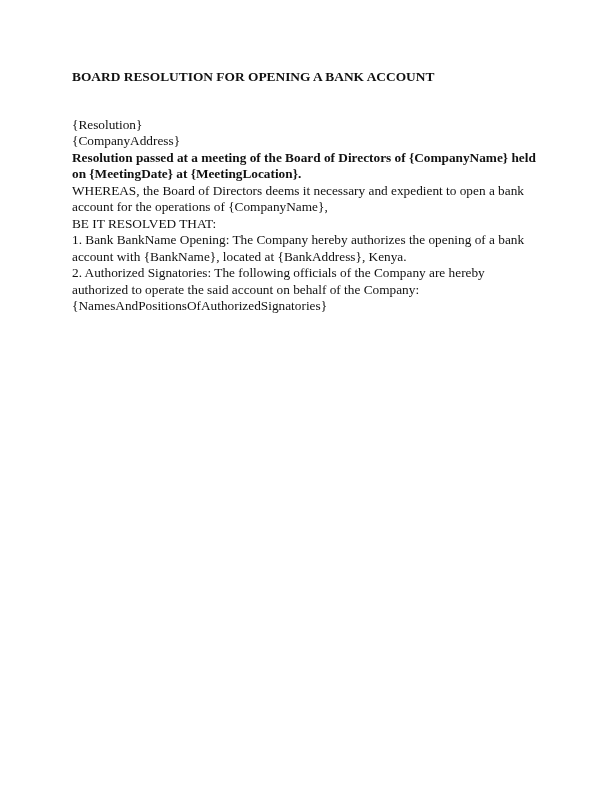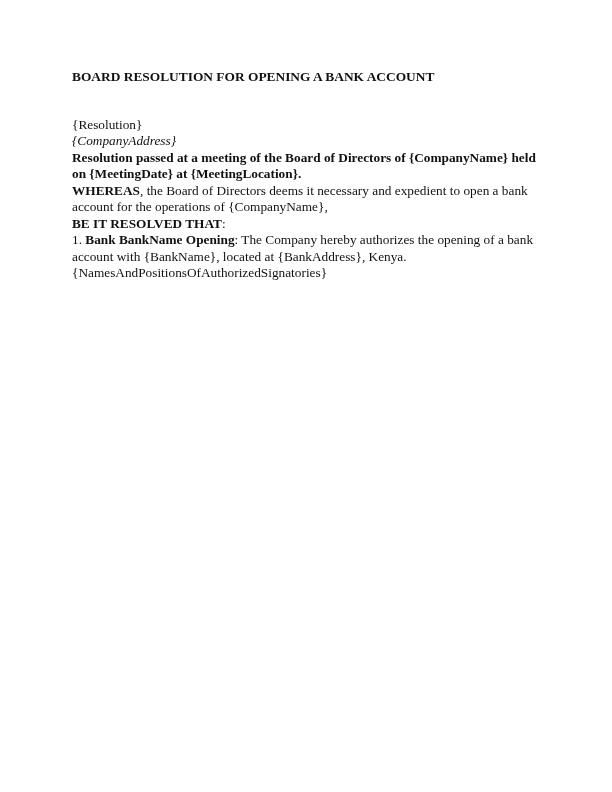--- a/index.html
+++ b/index.html
@@ -24,36 +24,36 @@
     margin: 0;
     padding: 0;
   }
   h1.doc-title {
     font-size: 13.4px;
     line-height: 16.5px;
     font-weight: bold;
     margin-bottom: 31px;
   }
   .ph-name    { margin-bottom: 9px; }
-  .ph-address { margin-bottom: 28px; font-style: italic; }
+  .ph-address { margin-bottom: 28px; }
   .resolution-statement {
     font-weight: bold;
     margin-bottom: 28px;
   }
   .whereas  { margin-bottom: 27px; }
   .resolved { margin-bottom: 29px; }
   .item     { margin-bottom: 27px; }
   .item-1   { margin-bottom: 26px; }
   .item-2   { margin-bottom: 9px; }
   .signatories {
     padding-left: 4px;
     margin-bottom: 26px;
   }
   .item-5 { margin-bottom: 0; }
-  strong { font-weight: bold; text-align: center; }
+  strong { font-weight: normal; text-align: center; }
 </style>
 </head>
 <body>
 
 <div class="page">
 
   <h1 class="doc-title">BOARD RESOLUTION FOR OPENING A BANK ACCOUNT</h1>
 
   <p class="ph-name">{Resolution}</p>
 
@@ -66,19 +66,22 @@
   </p>
 
   <p class="resolved">
     <strong>BE IT RESOLVED THAT</strong><span>:</span>
   </p>
 
   <p class="item item-1">
     <span>1. </span><strong>Bank BankName Opening</strong><span>: The Company hereby authorizes the opening of a bank account with {BankName}, located at {BankAddress}, Kenya.</span>
   </p>
 
+  <p class="item item-2">
+    <span>2. </span><strong>Authorized Signatories</strong><span>: The following officials of the Company are hereby authorized to operate the said account on behalf of the Company:</span>
+  </p>
 
   <p class="signatories">{NamesAndPositionsOfAuthorizedSignatories}</p>
 
 
 
 
 </div>
 
 </body></html>

